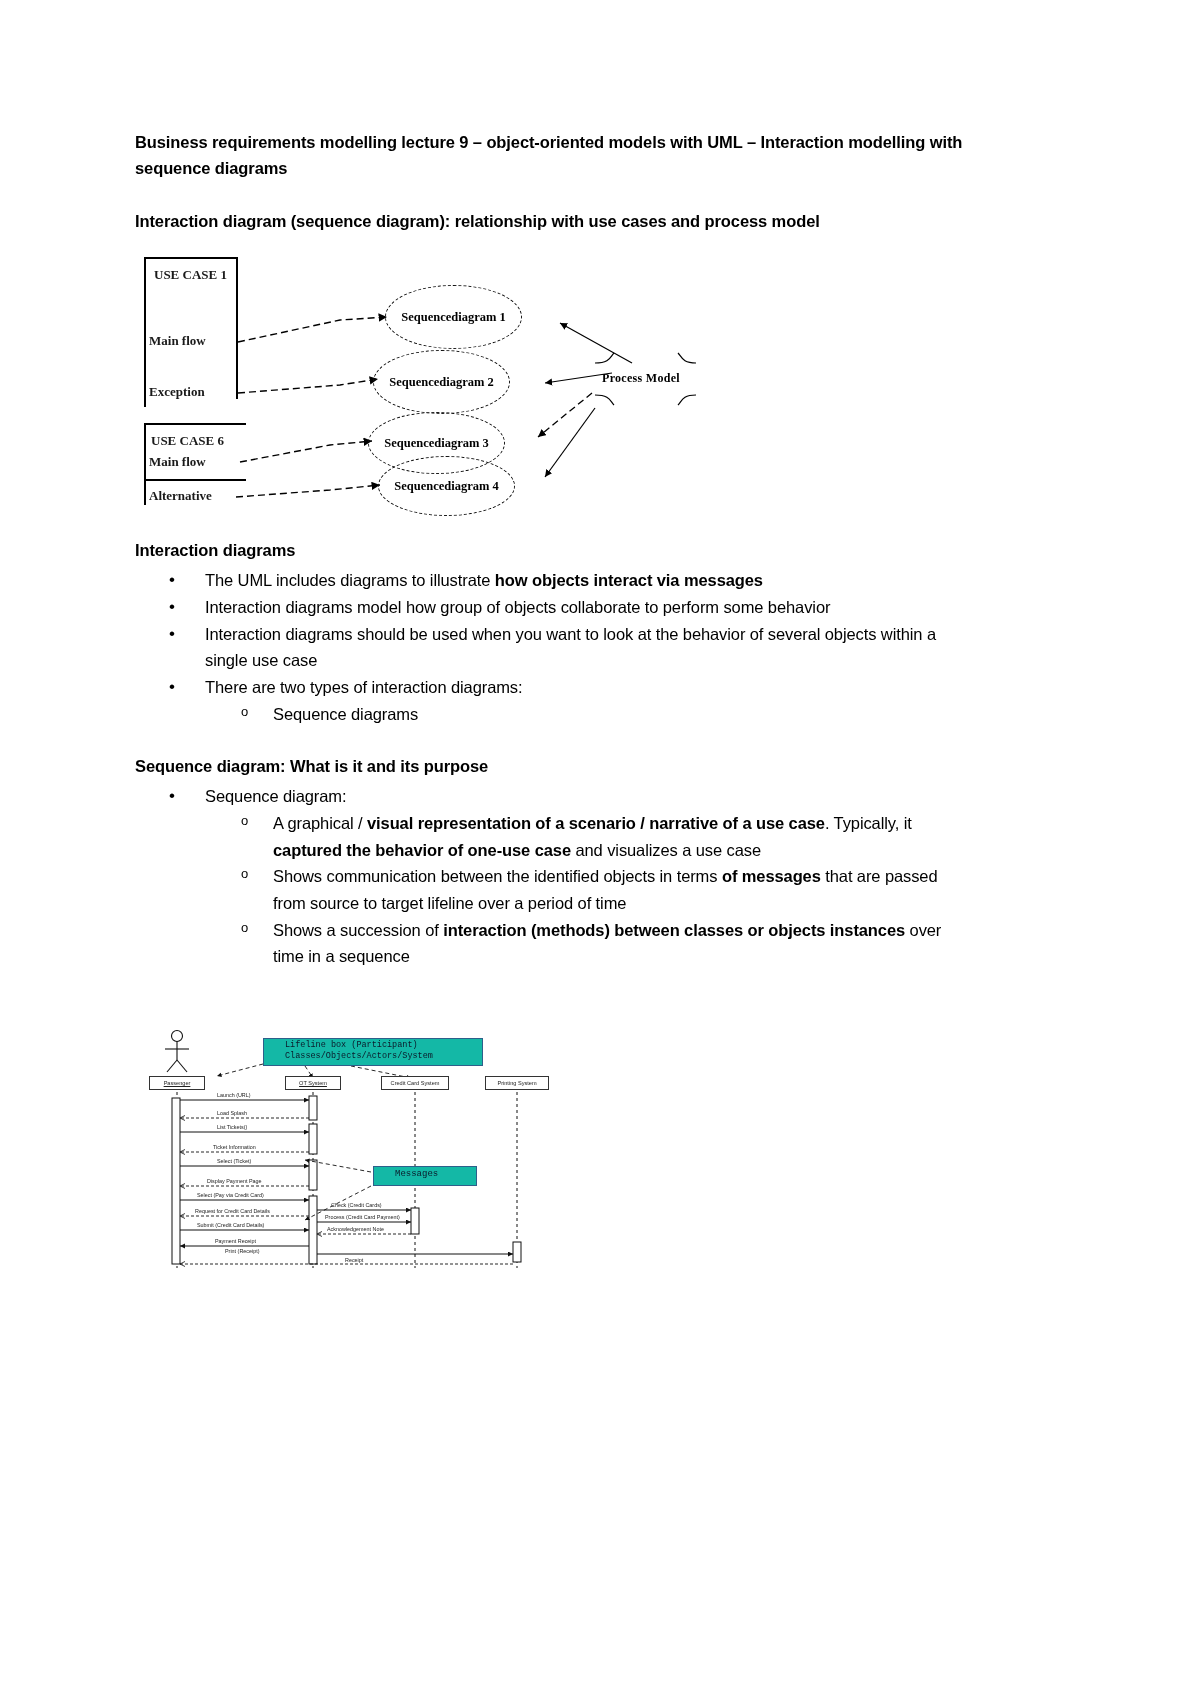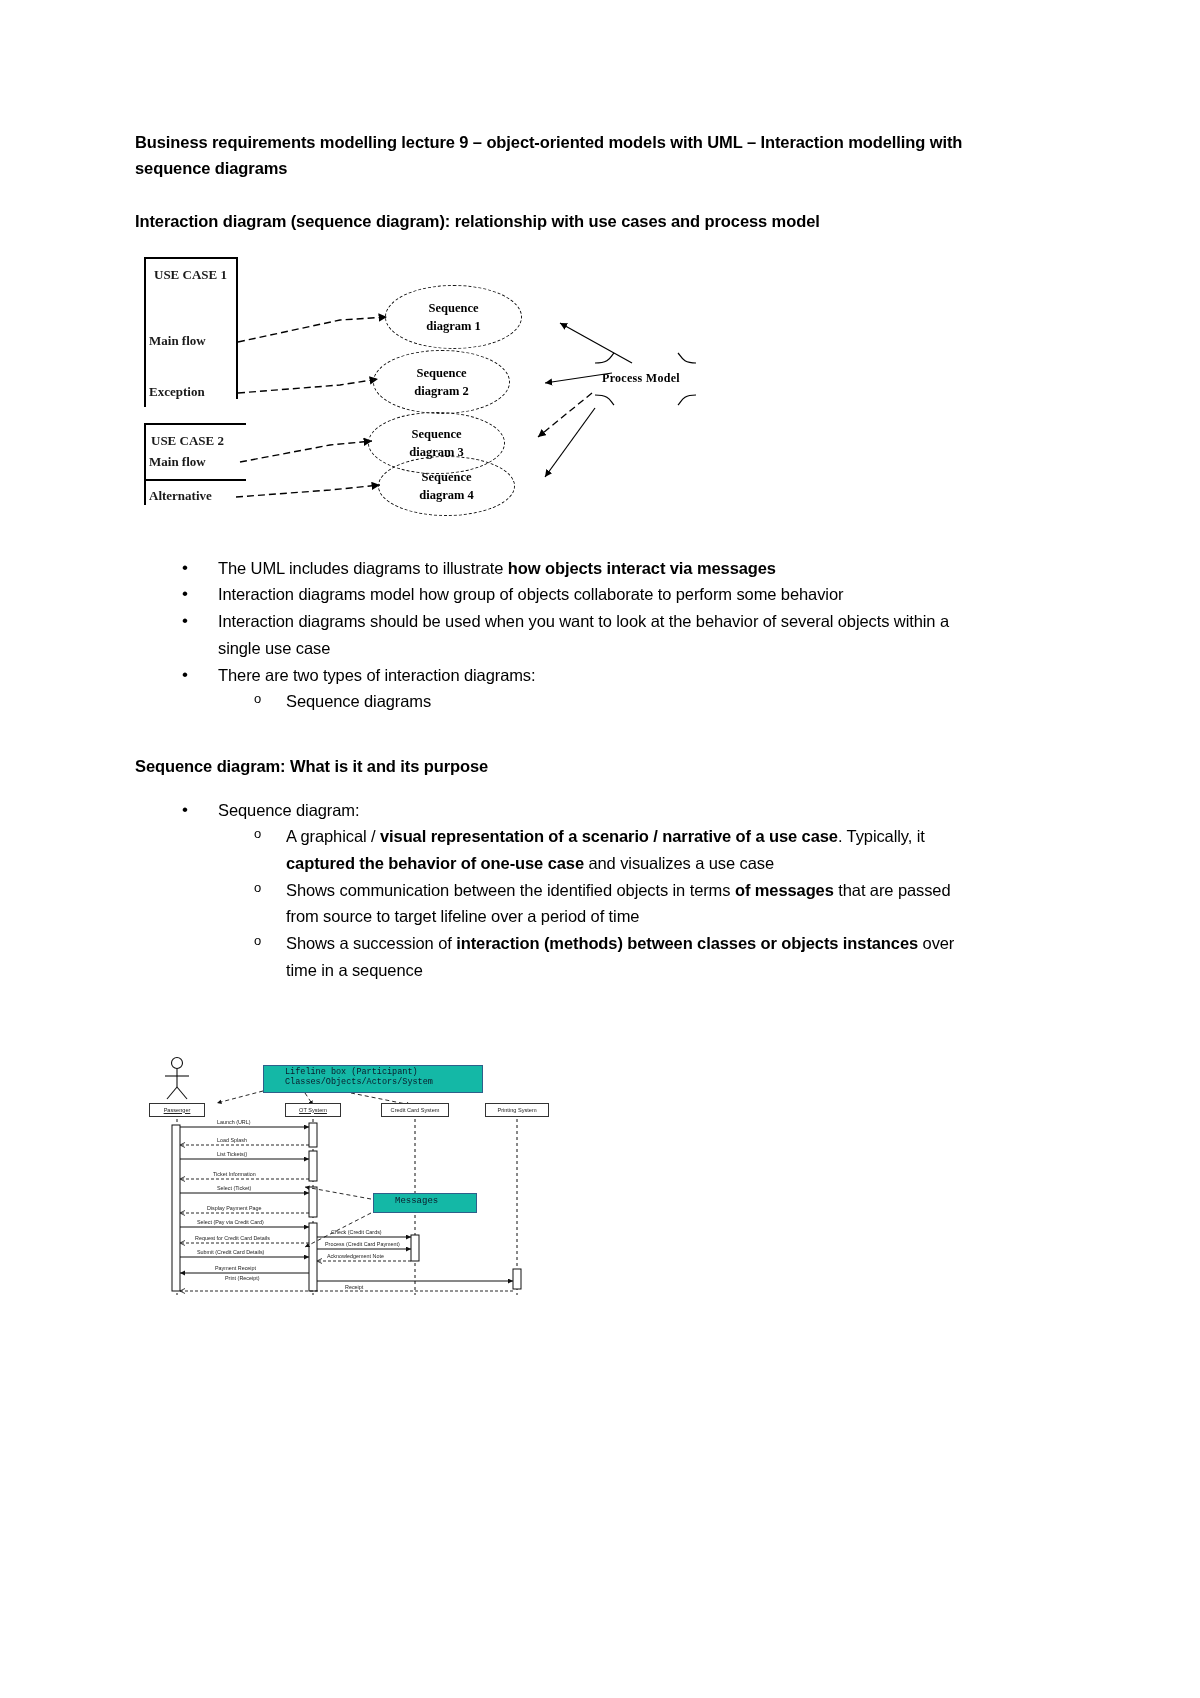--- a/index.html
+++ b/index.html
@@ -33,21 +33,21 @@
     font-weight:bold;
     margin:0;
     line-height:1.55;
     letter-spacing:-0.1px;
   }
   .gap-lg{height:28px;}
   .gap-md{height:22px;}
 
   ul.lvl1{
     list-style:none;
-    margin:17px; padding:0;
+    margin:4px; padding:0;
   }
   ul.lvl1 > li{
     position:relative;
     padding-left:66px;
     font-size:16.5px;
     line-height:1.62;
     margin:0;
     letter-spacing:-0.1px;
   }
   ul.lvl1 > li::before{
@@ -97,21 +97,21 @@
   }
   .uc-hline{
     position:absolute;
     height:0;border-top:2px solid #000;
   }
   .ellipse{
     position:absolute;
     border:1.6px dashed #111;
     border-radius:50%;
     display:flex;
-    flex-direction:column;
+    flex-direction:row;
     align-items:center;
     justify-content:center;
     font-weight:bold;
     font-size:12.5px;
     line-height:1.45;
     text-align:center;
   }
   .pm-label{
     position:absolute;
     font-weight:bold;
@@ -206,21 +206,21 @@
       <div class="uc-vline" style="left:96px;top:12px;height:142px;"></div>
       <div class="uc-vline" style="left:4px;top:70px;height:92px;"></div>
       <div class="uc-label" style="left:14px;top:22px;">USE CASE 1</div>
       <div class="uc-label" style="left:9px;top:88px;">Main flow</div>
       <div class="uc-label" style="left:9px;top:139px;">Exception</div>
 
       <div class="uc-hline" style="left:4px;top:178px;width:102px;"></div>
       <div class="uc-vline" style="left:4px;top:178px;height:56px;"></div>
       <div class="uc-hline" style="left:4px;top:234px;width:102px;"></div>
       <div class="uc-vline" style="left:4px;top:234px;height:26px;"></div>
-      <div class="uc-label" style="left:11px;top:188px;">USE CASE 2</div>
+      <div class="uc-label" style="left:11px;top:188px;">USE CASE 6</div>
       <div class="uc-label" style="left:9px;top:209px;">Main flow</div>
       <div class="uc-label" style="left:9px;top:243px;">Alternative</div>
 
       <div class="ellipse" style="left:245px;top:40px;width:135px;height:62px;">
         <span>Sequence</span>
         <span>diagram 1</span>
       </div>
       <div class="ellipse" style="left:233px;top:105px;width:135px;height:62px;">
         <span>Sequence</span>
         <span>diagram 2</span>
@@ -232,20 +232,21 @@
       <div class="ellipse" style="left:238px;top:211px;width:135px;height:58px;">
         <span>Sequence</span>
         <span>diagram 4</span>
       </div>
 
       <div class="pm-label" style="left:462px;top:126px;">Process Model</div>
     </div>
 
     <div class="gap-lg"></div>
 
+    <h2 class="section">Interaction diagrams</h2>
 
     <ul class="lvl1">
       <li><span>The UML includes diagrams to illustrate </span><b>how objects interact via messages</b></li>
       <li><span>Interaction diagrams model how group of objects collaborate to perform some behavior</span></li>
       <li><span>Interaction diagrams should be used when you want to look at the behavior of several objects within a single use case</span></li>
       <li><span>There are two types of interaction diagrams:</span>
         <ul class="lvl2">
           <li><span>Sequence diagrams</span></li>
         </ul>
       </li>

